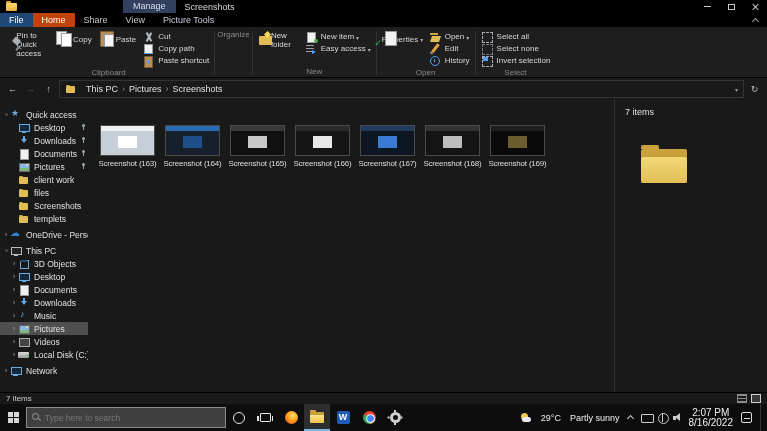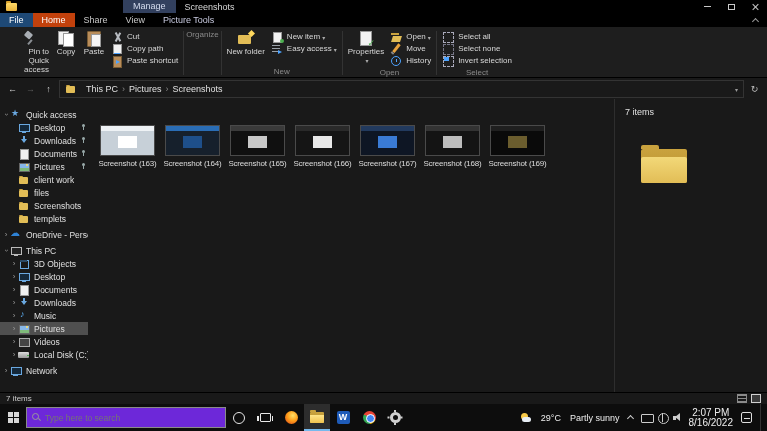--- a/index.html
+++ b/index.html
@@ -31,21 +31,21 @@
   .tabrow-right { margin-left:auto; display:flex; align-items:center; padding-right:8px; }
   [data-name="ribbon-collapse-icon"] { width:7px; height:7px; position:relative; display:block; }
   [data-name="ribbon-collapse-icon"]::before { content:""; position:absolute; left:1px; top:2px; width:4px; height:4px; border-left:1px solid #999; border-top:1px solid #999; transform:rotate(45deg); }
 
   
   .ribbon { height:50px; background:#1e1e1e; display:flex; padding:2px 2px 0 4px; font-size:8px; color:#d8d8d8; flex:0 0 auto; }
   .ribbon-group { display:flex; flex-direction:column; padding:0 1px; }
   .rg-body { display:flex; flex:1; align-items:flex-start; }
   .rg-label { text-align:center; color:#8a8a8a; font-size:8px; height:11px; line-height:11px; }
   .rg-sep { width:1px; background:#333; margin:2px 1px; }
-  .rbig { max-width:47px; min-width:28px; display:flex; flex-direction:column; align-items:center; text-align:right; padding:2px 3px 0 3px; }
+  .rbig { max-width:47px; min-width:28px; display:flex; flex-direction:row; align-items:center; text-align:left; padding:2px 3px 0 3px; }
   .rbig .lbl { line-height:9px; white-space:normal; }
   .rsmall-col { display:flex; flex-direction:column; padding-top:2px; }
   .rsmall { display:flex; align-items:center; height:12px; padding:0 3px; white-space:nowrap; }
   .rsmall .lbl { line-height:12px; }
   .caret { margin-left:2px; }
   .caret::before { content:"\25BE"; font-size:6px; color:#aaa; }
   .icx { position:relative; display:block; width:18px; height:15px; margin-bottom:1px; }
   .icx.s { width:13px; height:10px; margin:0 3px 0 0; flex:0 0 auto; }
   .icx::before,.icx::after { content:""; position:absolute; }
 
@@ -163,21 +163,21 @@
   .statusbar { height:12px; background:#191919; border-top:1px solid #000; display:flex; align-items:center; font-size:8px; color:#ccc; padding:0 6px; flex:0 0 auto; }
   .status-right { margin-left:auto; display:flex; align-items:center; }
   [data-name="details-view-icon"] { width:10px; height:9px; border:1px solid #8a8a8a; background:repeating-linear-gradient(to bottom,#8a8a8a 0 1px,transparent 1px 3px); margin-left:4px; display:block; }
   [data-name="thumbnail-view-icon"] { width:10px; height:9px; border:1px solid #d0d0d0; background:#3a3a3a; margin-left:4px; display:block; }
 
   
   .taskbar { height:27px; background:#0d0d0d; display:flex; align-items:center; flex:0 0 auto; }
   .start { width:26px; height:27px; display:flex; align-items:center; justify-content:center; }
   [data-name="start-icon"] { width:11px; height:11px; display:grid; grid-template-columns:5px 5px; grid-template-rows:5px 5px; gap:1px; }
   [data-name="start-icon"] i { background:#d8d8d8; }
-  .tsearch { width:200px; height:21px; background:#6d28d9; border:1px solid #8a8a8a; display:flex; align-items:center; padding:0 5px; flex:0 0 auto; }
+  .tsearch { width:200px; height:21px; background:#404040; border:1px solid #8a8a8a; display:flex; align-items:center; padding:0 5px; flex:0 0 auto; }
   .tapps { display:flex; align-items:center; height:27px; }
   .tapp { width:26px; height:27px; display:flex; align-items:center; justify-content:center; position:relative; }
   .tapp.active { background:#2d2d2d; box-shadow:inset 0 -2px 0 #76b9ed; }
   .appic { position:relative; display:block; }
   [data-name="cortana-icon"] { width:12px; height:12px; border:1.5px solid #e8e8e8; border-radius:50%; }
   [data-name="task-view-icon"] { width:11px; height:9px; border:1px solid #e8e8e8; border-radius:1px; }
   [data-name="task-view-icon"]::before { content:""; position:absolute; left:-3.5px; top:1.5px; width:1.5px; height:5px; background:#e8e8e8; }
   [data-name="task-view-icon"]::after { content:""; position:absolute; right:-3.5px; top:1.5px; width:1.5px; height:5px; background:#e8e8e8; }
   [data-name="firefox-icon"] { width:13px; height:13px; border-radius:50%; background:radial-gradient(circle at 60% 35%,#ffe066 0%,#ff9f1a 45%,#e2591a 85%); }
   [data-name="file-explorer-icon"] { width:14px; height:11px; background:linear-gradient(#c9a23e,#b8922f); border-radius:1px; }
@@ -310,21 +310,21 @@
             <span class="caret" data-name="dropdown-caret-icon"></span>
           </div>
           <div class="rsmall-col" data-name="ribbon-small-column">
             <div class="rsmall" data-name="ribbon-button-open">
               <span class="icx s" data-name="open-icon"></span>
               <span class="lbl" data-name="ribbon-button-label">Open</span>
               <span class="caret" data-name="dropdown-caret-icon"></span>
             </div>
             <div class="rsmall" data-name="ribbon-button-edit">
               <span class="icx s" data-name="edit-icon"></span>
-              <span class="lbl" data-name="ribbon-button-label">Move</span>
+              <span class="lbl" data-name="ribbon-button-label">Edit</span>
             </div>
             <div class="rsmall" data-name="ribbon-button-history">
               <span class="icx s" data-name="history-icon"></span>
               <span class="lbl" data-name="ribbon-button-label">History</span>
             </div>
           </div>
         </div>
         <div class="rg-label" data-name="ribbon-group-label">Open</div>
       </div>
       <div class="rg-sep" data-name="ribbon-group-separator"></div>

